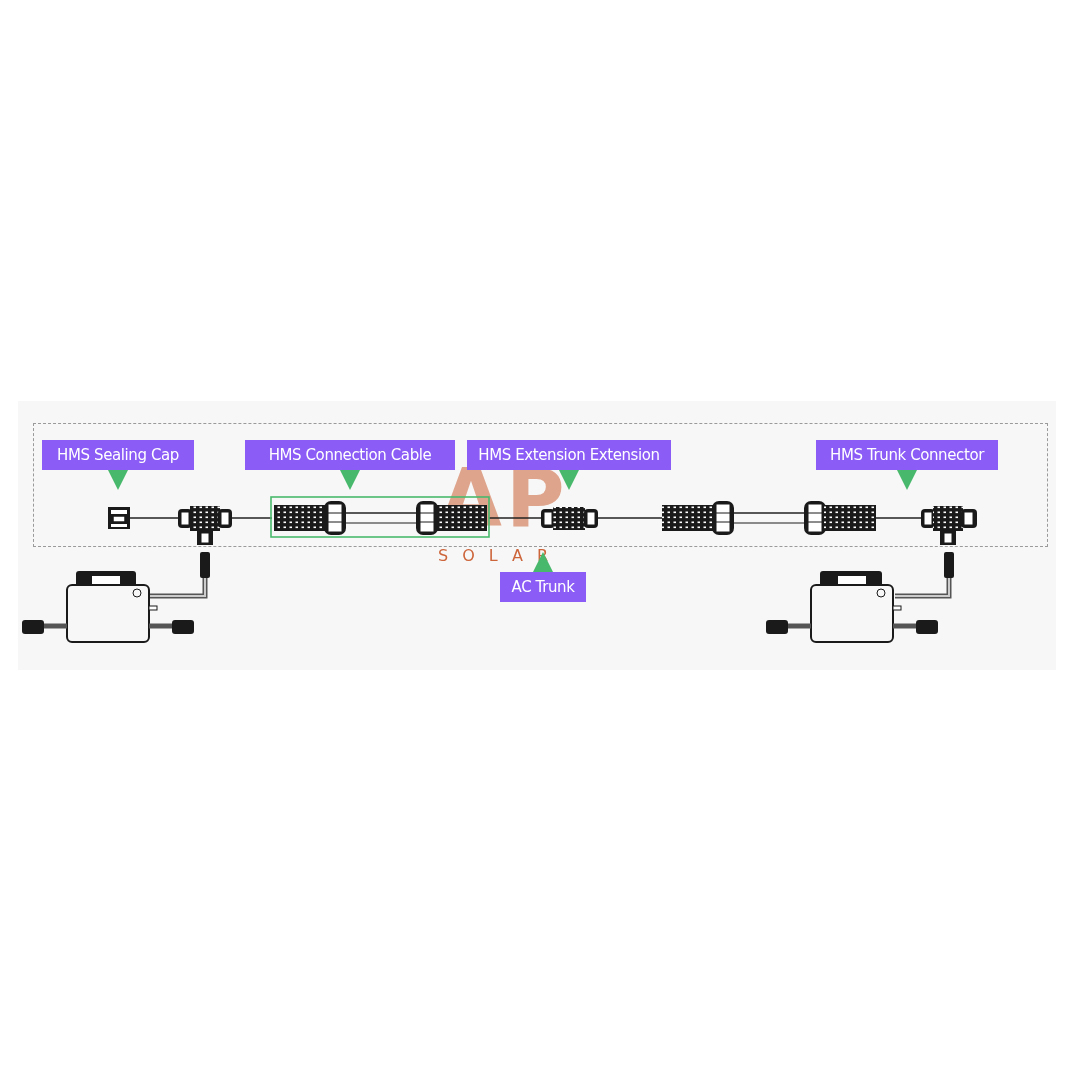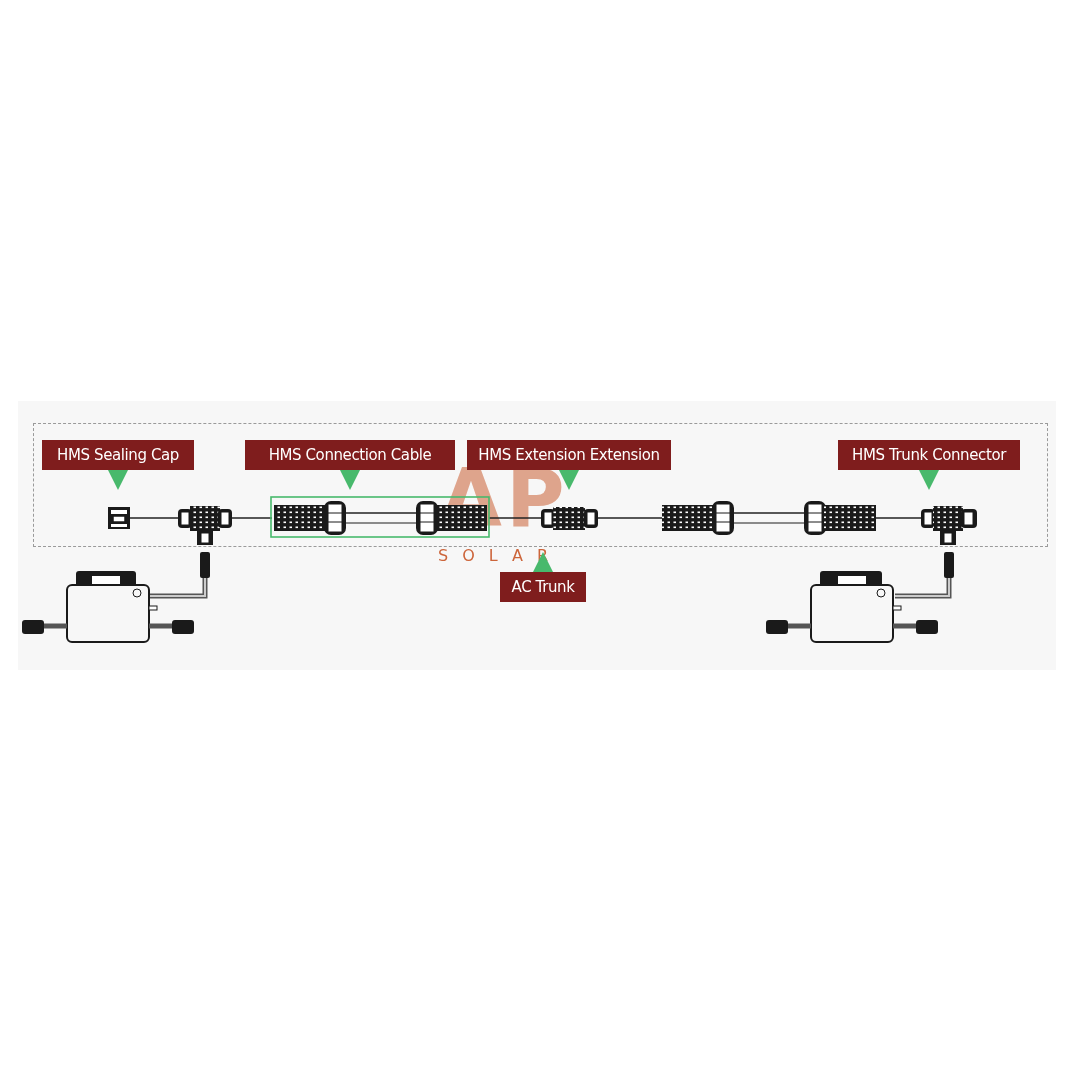--- a/index.html
+++ b/index.html
@@ -1,19 +1,19 @@
 <!DOCTYPE html>
 <html><head>
 <meta charset="utf-8">
 <style>
   html,body{margin:0;padding:0;background:#ffffff;}
   body{width:1080px;height:1080px;position:relative;overflow:hidden;font-family:"DejaVu Sans","Liberation Sans",sans-serif;}
   .panel{position:absolute;left:18px;top:401px;width:1038px;height:269px;background:#f7f7f7;}
   .dashed{position:absolute;left:33px;top:423px;width:1015px;height:124px;border:1.5px dashed #9a9a9a;box-sizing:border-box;}
-  .label{position:absolute;height:30px;line-height:30px;background:#7f1d1d;color:#fff;font-size:15px;letter-spacing:-0.4px;text-align:center;white-space:nowrap;}
+  .label{position:absolute;height:30px;line-height:30px;background:#8b5cf6;color:#fff;font-size:15px;letter-spacing:-0.4px;text-align:center;white-space:nowrap;}
   .label:after{content:"";position:absolute;left:50%;margin-left:-10px;width:0;height:0;border-left:10px solid transparent;border-right:10px solid transparent;}
   .label.down:after{top:30px;border-top:20px solid #48b96c;}
   .label.up:after{top:-20px;border-bottom:20px solid #48b96c;}
   .wm{position:absolute;color:#c2410c;font-family:"DejaVu Sans",sans-serif;pointer-events:none;}
   .wm-big{left:440px;top:452px;font-size:80px;font-weight:bold;opacity:.45;letter-spacing:4px;}
   .wm-solar{left:438px;top:546px;font-size:16px;letter-spacing:14px;opacity:.8;}
   svg{position:absolute;left:0;top:0;}
 </style>
 </head>
 <body>
@@ -133,14 +133,14 @@
     <line x1="785" y1="626" x2="811" y2="626" stroke="#555" stroke-width="5"></line>
     <rect x="766" y="620" width="22" height="14" rx="3" fill="#1a1a1a"></rect>
     <line x1="893" y1="626" x2="920" y2="626" stroke="#555" stroke-width="5"></line>
     <rect x="916" y="620" width="22" height="14" rx="3" fill="#1a1a1a"></rect>
   </g>
 </svg>
 
 <div class="label down" style="left:42px;top:440px;width:152px;">HMS Sealing Cap</div>
 <div class="label down" style="left:245px;top:440px;width:210px;">HMS Connection Cable</div>
 <div class="label down" style="left:467px;top:440px;width:204px;">HMS Extension Extension</div>
-<div class="label down" style="left:838px;top:440px;width:182px;">HMS Trunk Connector</div>
+<div class="label down" style="left:816px;top:440px;width:182px;">HMS Trunk Connector</div>
 <div class="label up" style="left:500px;top:572px;width:86px;">AC Trunk</div>
 
 </body></html>

